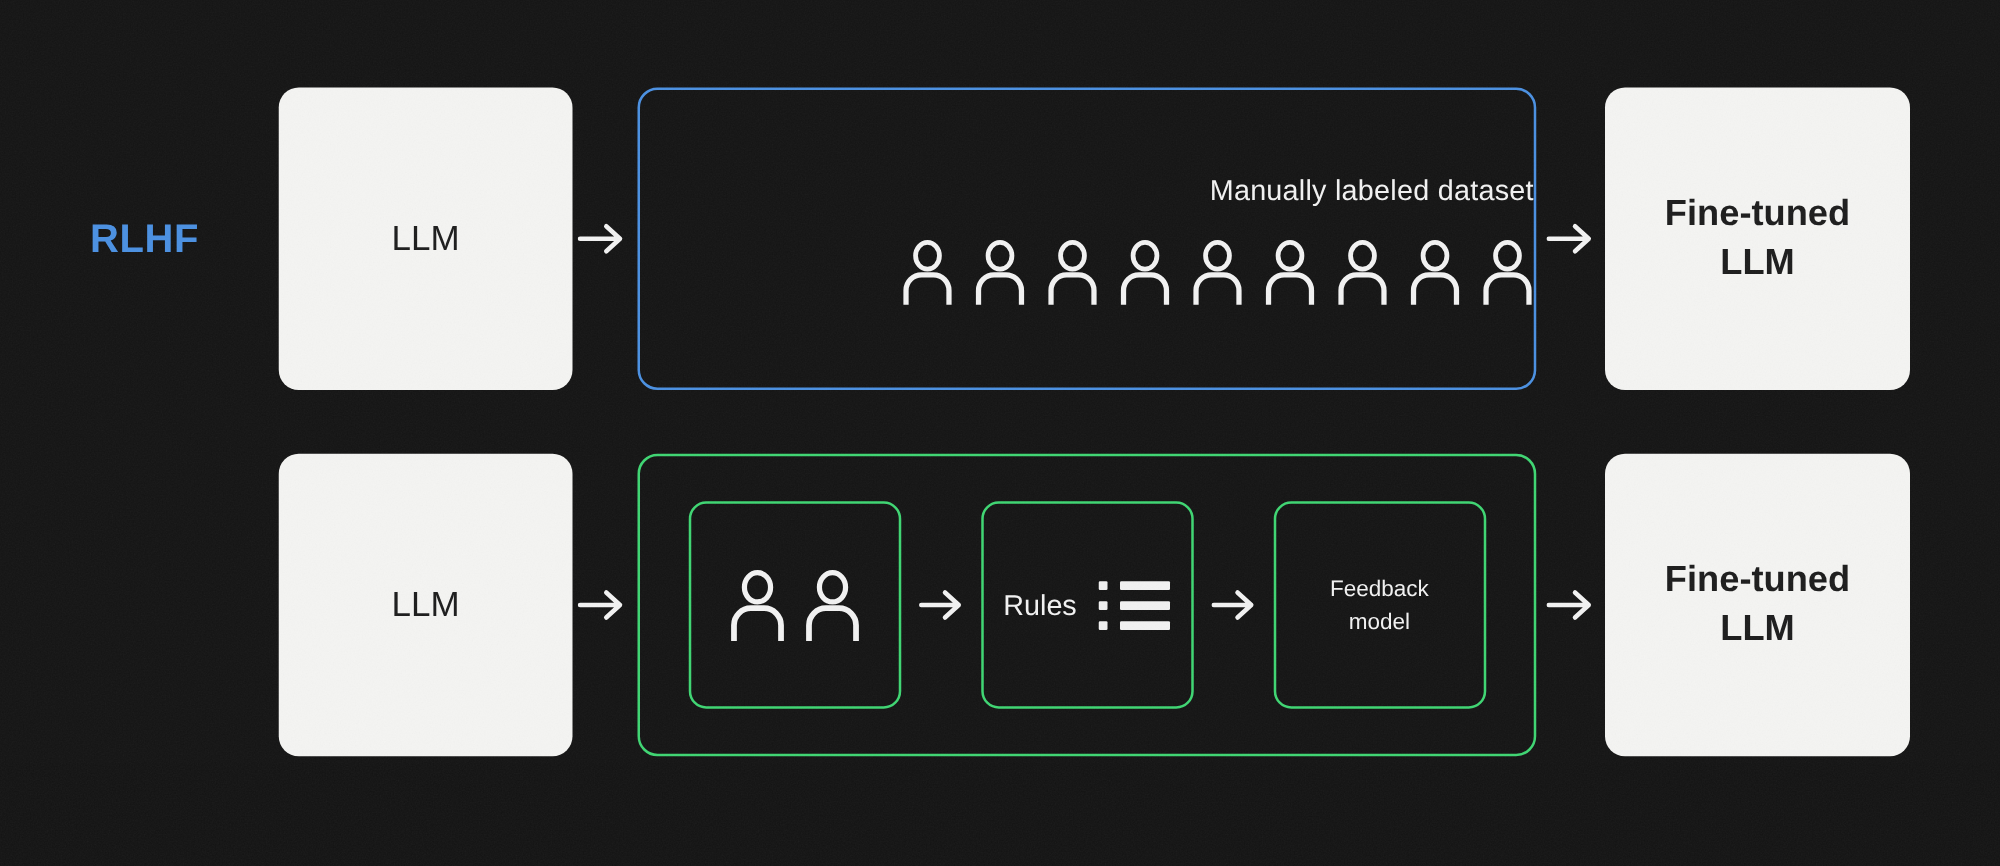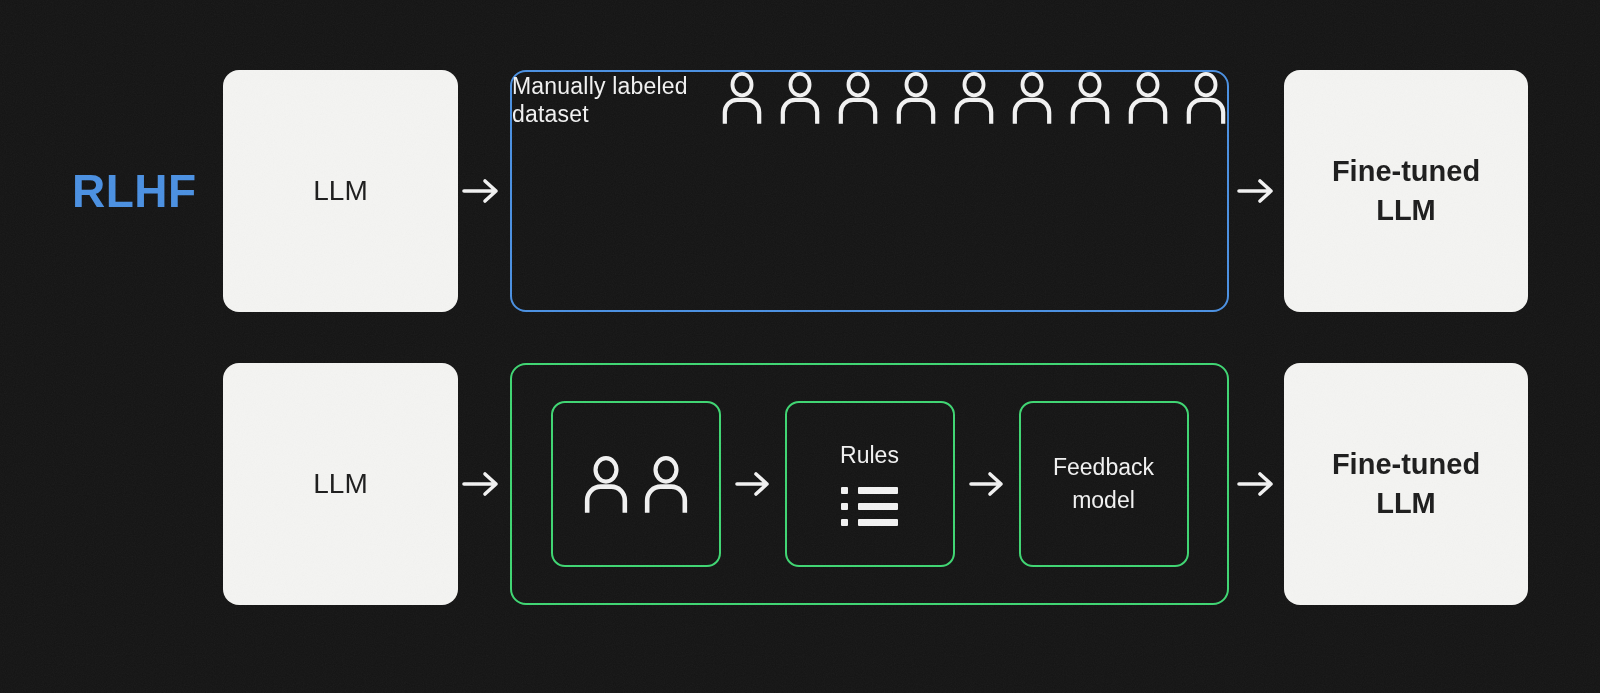--- a/index.html
+++ b/index.html
@@ -10,21 +10,21 @@
   html,body { background:#000; }
   .canvas {
     position:relative; width:1600px; height:693px; overflow:hidden;
     background:var(--background);
     font-family:"Liberation Sans", sans-serif;
   }
   .grain { position:absolute; inset:0; width:100%; height:100%; opacity:.05; pointer-events:none; }
 
   .row-label {
     position:absolute; left:72px; transform:translateY(-50%);
-    font-size:46px; font-weight:700; letter-spacing:.5px;
+    font-size:32px; font-weight:700; letter-spacing:.5px;
   }
   .label-rlhf  { top:191px; color:var(--blue); }
   .label-rlaif { top:484px; color:var(--green); }
 
   .white-box {
     position:absolute; background:var(--panel); border-radius:16px;
     display:flex; align-items:center; justify-content:center;
     color:var(--panel-text); text-align:center;
   }
   .llm-box   { left:223px; width:235px; height:242px; font-size:28px; font-weight:500; }
@@ -40,44 +40,44 @@
   .a2 { left:1237px; top:177px; }
   .a3 { left:462px;  top:470px; }
   .a4 { left:1237px; top:470px; }
 
   .container {
     position:absolute; left:510px; width:719px; height:242px;
     border:2px solid; border-radius:16px;
   }
   .container-blue {
     top:70px; border-color:var(--blue);
-    display:flex; align-items:flex-start; justify-content:center; gap:26px;
+    display:flex; flex-direction:column; align-items:flex-end; justify-content:center; gap:26px;
   }
   .container-green {
     top:363px; border-color:var(--green);
     display:flex; align-items:center; justify-content:center; gap:14px;
   }
 
   .container-title { color:var(--text-light); font-size:23px; font-weight:500;
                      line-height:28px; letter-spacing:.2px; }
 
   .people-row { display:flex; gap:16px; }
   .person-sm svg { width:42px; height:52px; display:block; }
   .person-lg svg { width:46px; height:57px; display:block; }
   .person path, .person ellipse { stroke:var(--text-light); fill:none; }
 
   .inner-box {
     width:170px; height:166px; border:2px solid var(--green); border-radius:14px;
-    display:flex; flex-direction:column; align-items:center; justify-content:center;
+    display:flex; flex-direction:row; align-items:center; justify-content:center;
     color:var(--text-light); text-align:center;
   }
   .pair { display:flex; gap:14px; }
   .inner-title { font-size:23px; font-weight:500; }
   .rules-box { gap:18px; }
-  .feedback-box { font-size:23px; font-weight:500; line-height:1.45; white-space:pre-line; }
+  .feedback-box { font-size:18px; font-weight:500; line-height:1.45; white-space:pre-line; }
 
   .list-icon { display:flex; flex-direction:column; gap:9px; }
   .list-row { display:flex; align-items:center; gap:10px; }
   .list-row .dot { width:7px; height:7px; background:var(--text-light); border-radius:1px; }
   .list-row .bar { width:40px; height:7px; background:var(--text-light); border-radius:1px; }
 
   .inner-arrow { width:36px; height:28px; flex:0 0 auto; }
   .inner-arrow path { stroke:var(--text-light); stroke-width:3.6; fill:none;
                       stroke-linecap:round; stroke-linejoin:round; }
 </style>

